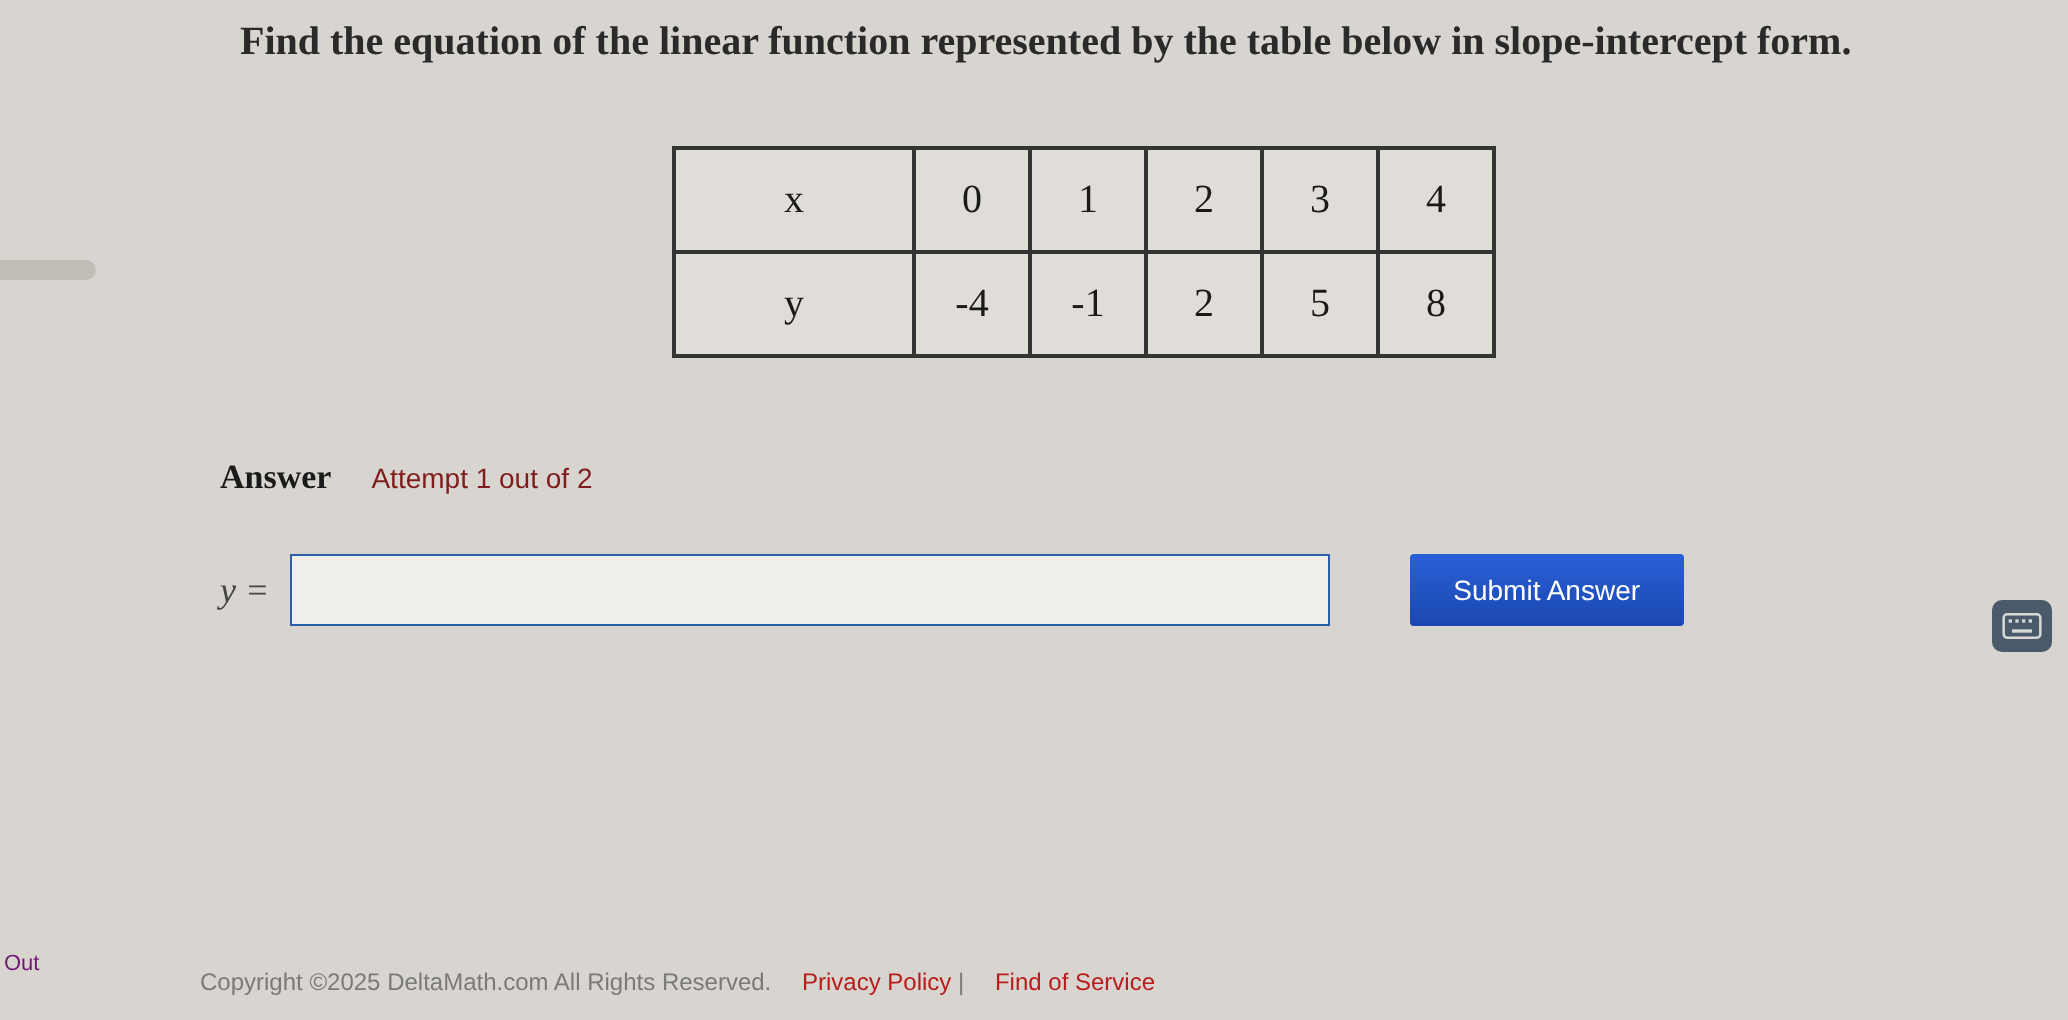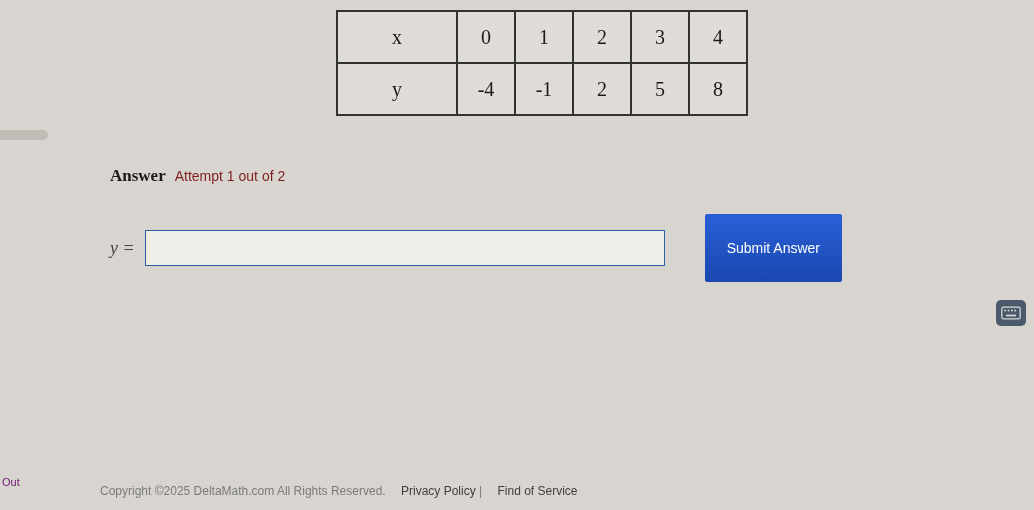--- a/index.html
+++ b/index.html
@@ -38,21 +38,21 @@
       height: 52px;
       background: #e0ddd8;
     }
     .data-table .hdr-cell { width: 120px; font-weight: 400; }
     .data-table .val-cell { width: 58px; }
     .answer-row {
       margin-left: 30px;
       margin-bottom: 28px;
       display: flex;
       align-items: baseline;
-      gap: 9px;
+      gap: 20px;
     }
     .answer-label {
       font-weight: 700;
       font-size: 17px;
       font-family: Georgia, serif;
     }
     .attempt-text {
       font-size: 14px;
       color: #7f1d1d;
       font-family: Arial, sans-serif;
@@ -81,21 +81,21 @@
       text-align: center;
     }
     .submit-btn {
       margin-left: 30px;
       background: #1f4fbf;
       background: linear-gradient(#2a5fd8, #1a48b0);
       color: #fff;
       font-family: Arial, sans-serif;
       font-size: 14px;
       border: none;
-      padding: 26px 22px;
+      padding: 10px 22px;
       cursor: pointer;
       border-radius: 2px;
     }
     .keyboard-icon {
       position: absolute;
       right: 8px;
       top: 300px;
       width: 30px;
       height: 26px;
       background: #4a5a6a;
@@ -124,29 +124,30 @@
       font-family: Arial, sans-serif;
     }
     .footer {
       position: absolute;
       left: 100px;
       bottom: 12px;
       font-size: 12px;
       color: #7a7a7a;
       font-family: Arial, sans-serif;
     }
-    .footer a { color: #404040; text-decoration: none; margin-left: 12px; }
+    .footer a { color: #b91c1c; text-decoration: none; margin-left: 12px; }
   </style>
 </head>
 <body>
 
 <div class="left-stub"></div>
 
 <div class="main-container">
 
+  <div class="prompt">Find the equation of the linear function represented by the table below in slope-intercept form.</div>
 
   <table class="data-table">
     <tbody>
         <tr>
       <td class="hdr-cell">x</td>
       <td class="val-cell">0</td>
       <td class="val-cell">1</td>
       <td class="val-cell">2</td>
       <td class="val-cell">3</td>
       <td class="val-cell">4</td>

